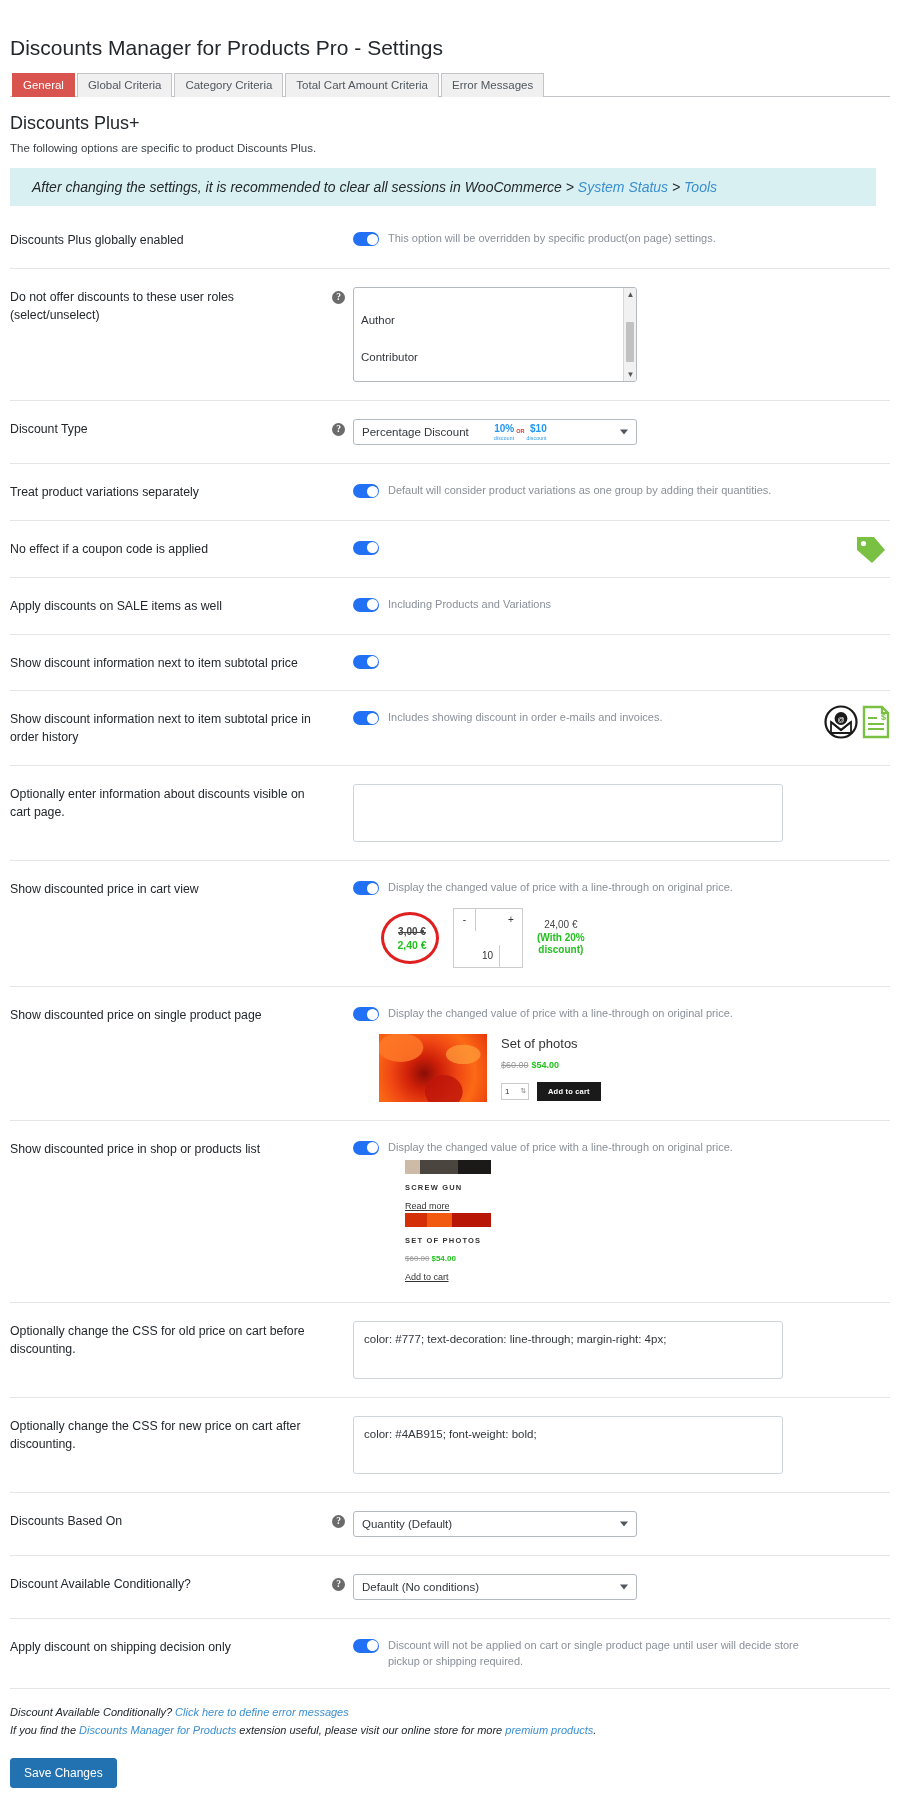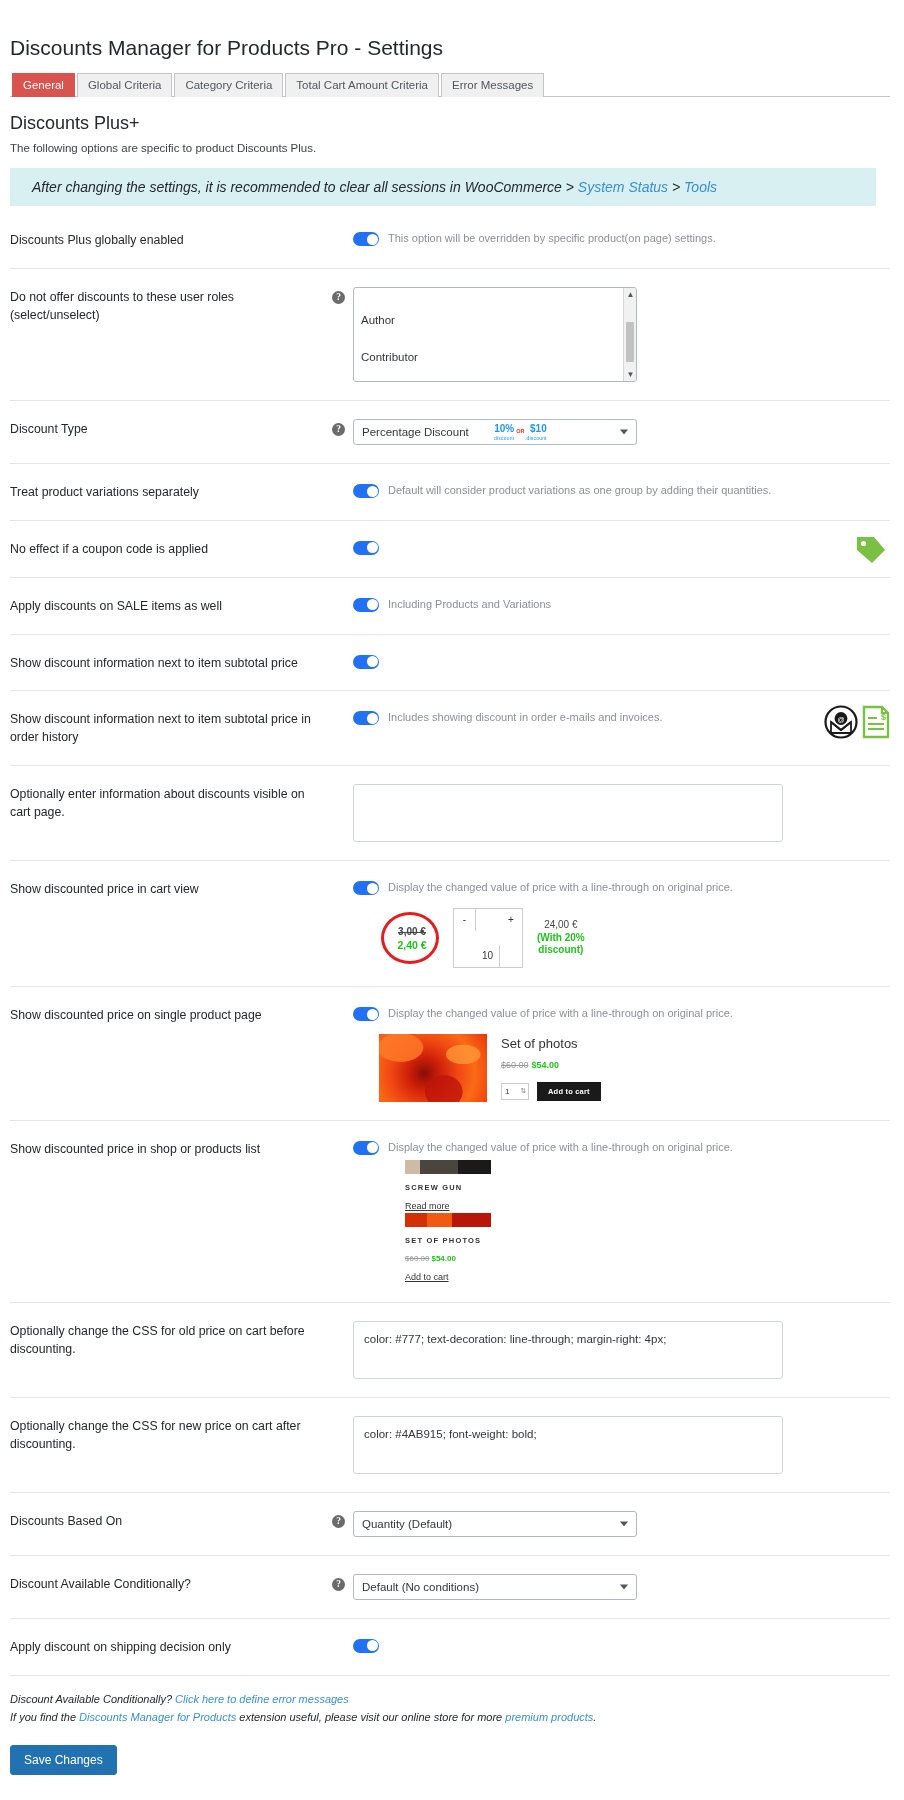--- a/index.html
+++ b/index.html
@@ -607,20 +607,21 @@
       </div>
     </div>
   </div>
 
   
   <div class="row">
     <div class="label">Apply discount on shipping decision only</div>
     <div class="field">
       <div class="help-spacer"></div>
       <div class="toggle"></div>
+      <span class="toggle-hint" style="max-width:420px;display:inline-block;">Discount will not be applied on cart or single product page until user will decide store pickup or shipping required.</span>
     </div>
   </div>
 
   <div class="footer-note">
     <div>
       <span>Discount Available Conditionally? </span><a href="#">Click here to define error messages</a>
     </div>
     <div>
       <span>If you find the </span><a href="#">Discounts Manager for Products</a><span> extension useful, please visit our online store for more </span><a href="#">premium products</a><span>.</span>
     </div>

